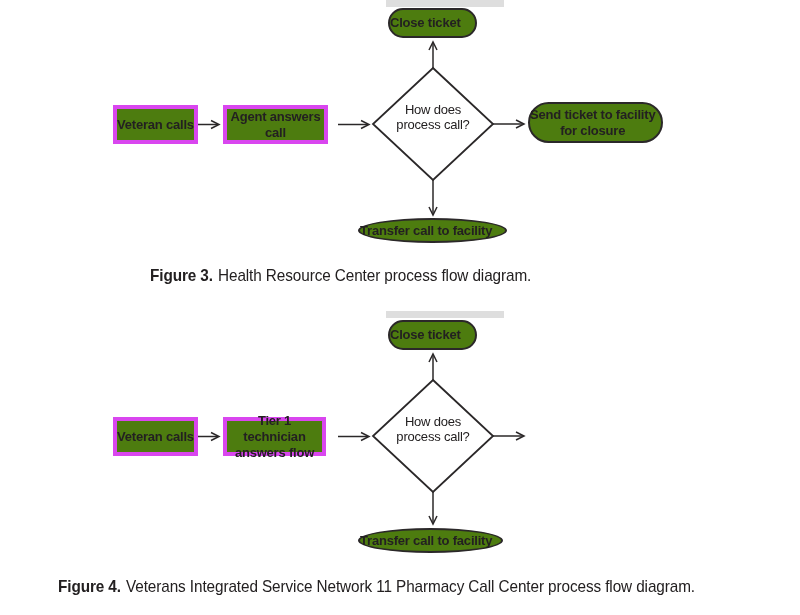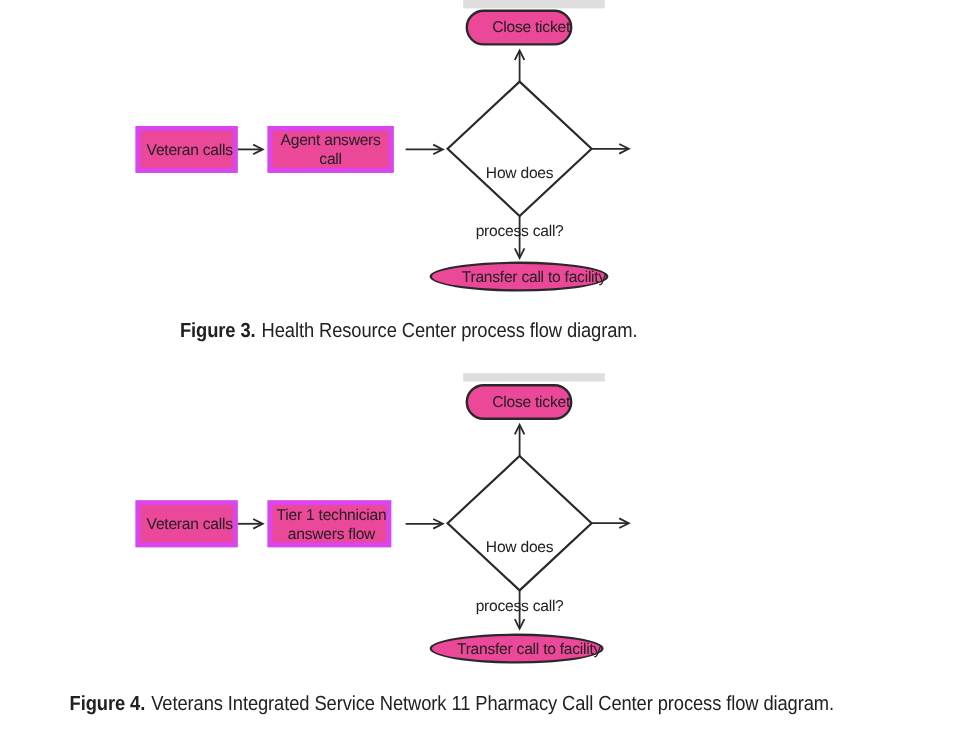--- a/index.html
+++ b/index.html
@@ -2,33 +2,33 @@
 <html><head>
 <meta charset="utf-8">
 <style>
   html,body{margin:0;padding:0;background:#fff;}
   #page{
     position:relative;width:800px;height:615px;background:#ffffff;overflow:hidden;
     font-family:"Liberation Sans", sans-serif;color:#232021;
   }
   .layer{position:absolute;left:0;top:0;pointer-events:none;}
   .node{
-    position:absolute;display:flex;align-items:center;justify-content:flex-end;
+    position:absolute;display:flex;align-items:center;justify-content:flex-start;
     text-align:center;font-size:13px;line-height:16px;letter-spacing:-0.2px;
-    color:#232021;box-sizing:border-box;background:#ec4899;z-index:2;
+    color:#232021;box-sizing:border-box;background:#4d7c0f;z-index:2;font-weight:bold;
   }
   .rect{border:4px solid #d946ef;}
   .oval{border:2px solid #2b2829;border-radius:15px;}
   .oval.big{border-radius:21px;}
   .oval.ellipse{border-radius:50% / 50%;}
   .dlabel{
     position:absolute;text-align:center;font-size:13px;line-height:15px;
     letter-spacing:-0.2px;z-index:2;
   }
-  .dlabel .line{display:block;margin-top:34px;}
+  .dlabel .line{display:block;}
   .node .line{display:block;}
   .caption{
     position:absolute;white-space:nowrap;font-size:17px;line-height:20px;
     letter-spacing:-0.1px;transform:scaleX(0.9);transform-origin:0 0;z-index:2;
   }
   .cap-label{font-weight:bold;}
   .cap-text{margin-left:0.33em;}
   .artifact{position:absolute;background:#dedede;z-index:1;}
 </style>
 </head>
@@ -73,20 +73,26 @@
 
   <div class="node rect" style="left:223px;top:105px;width:105px;height:39px">
     <span>Agent answers call</span>
   </div>
 
   <div class="dlabel" style="left:363px;top:102px;width:140px">
     <span class="line">How does</span>
     <span class="line">process call?</span>
   </div>
 
+  <div class="node oval big" style="left:528px;top:102px;width:135px;height:41px">
+    <span>
+      <span class="line">Send ticket to facility</span>
+      <span class="line">for closure</span>
+    </span>
+  </div>
 
   <div class="node oval ellipse" style="left:358px;top:218px;width:149px;height:25px">
     <span>Transfer call to facility</span>
   </div>
 
   <div class="caption" style="left:150px;top:266px">
     <span class="cap-label">Figure 3.</span><span class="cap-text">Health Resource Center process flow diagram.</span>
   </div>
 
   <div class="node oval" style="left:388px;top:320px;width:89px;height:30px">

